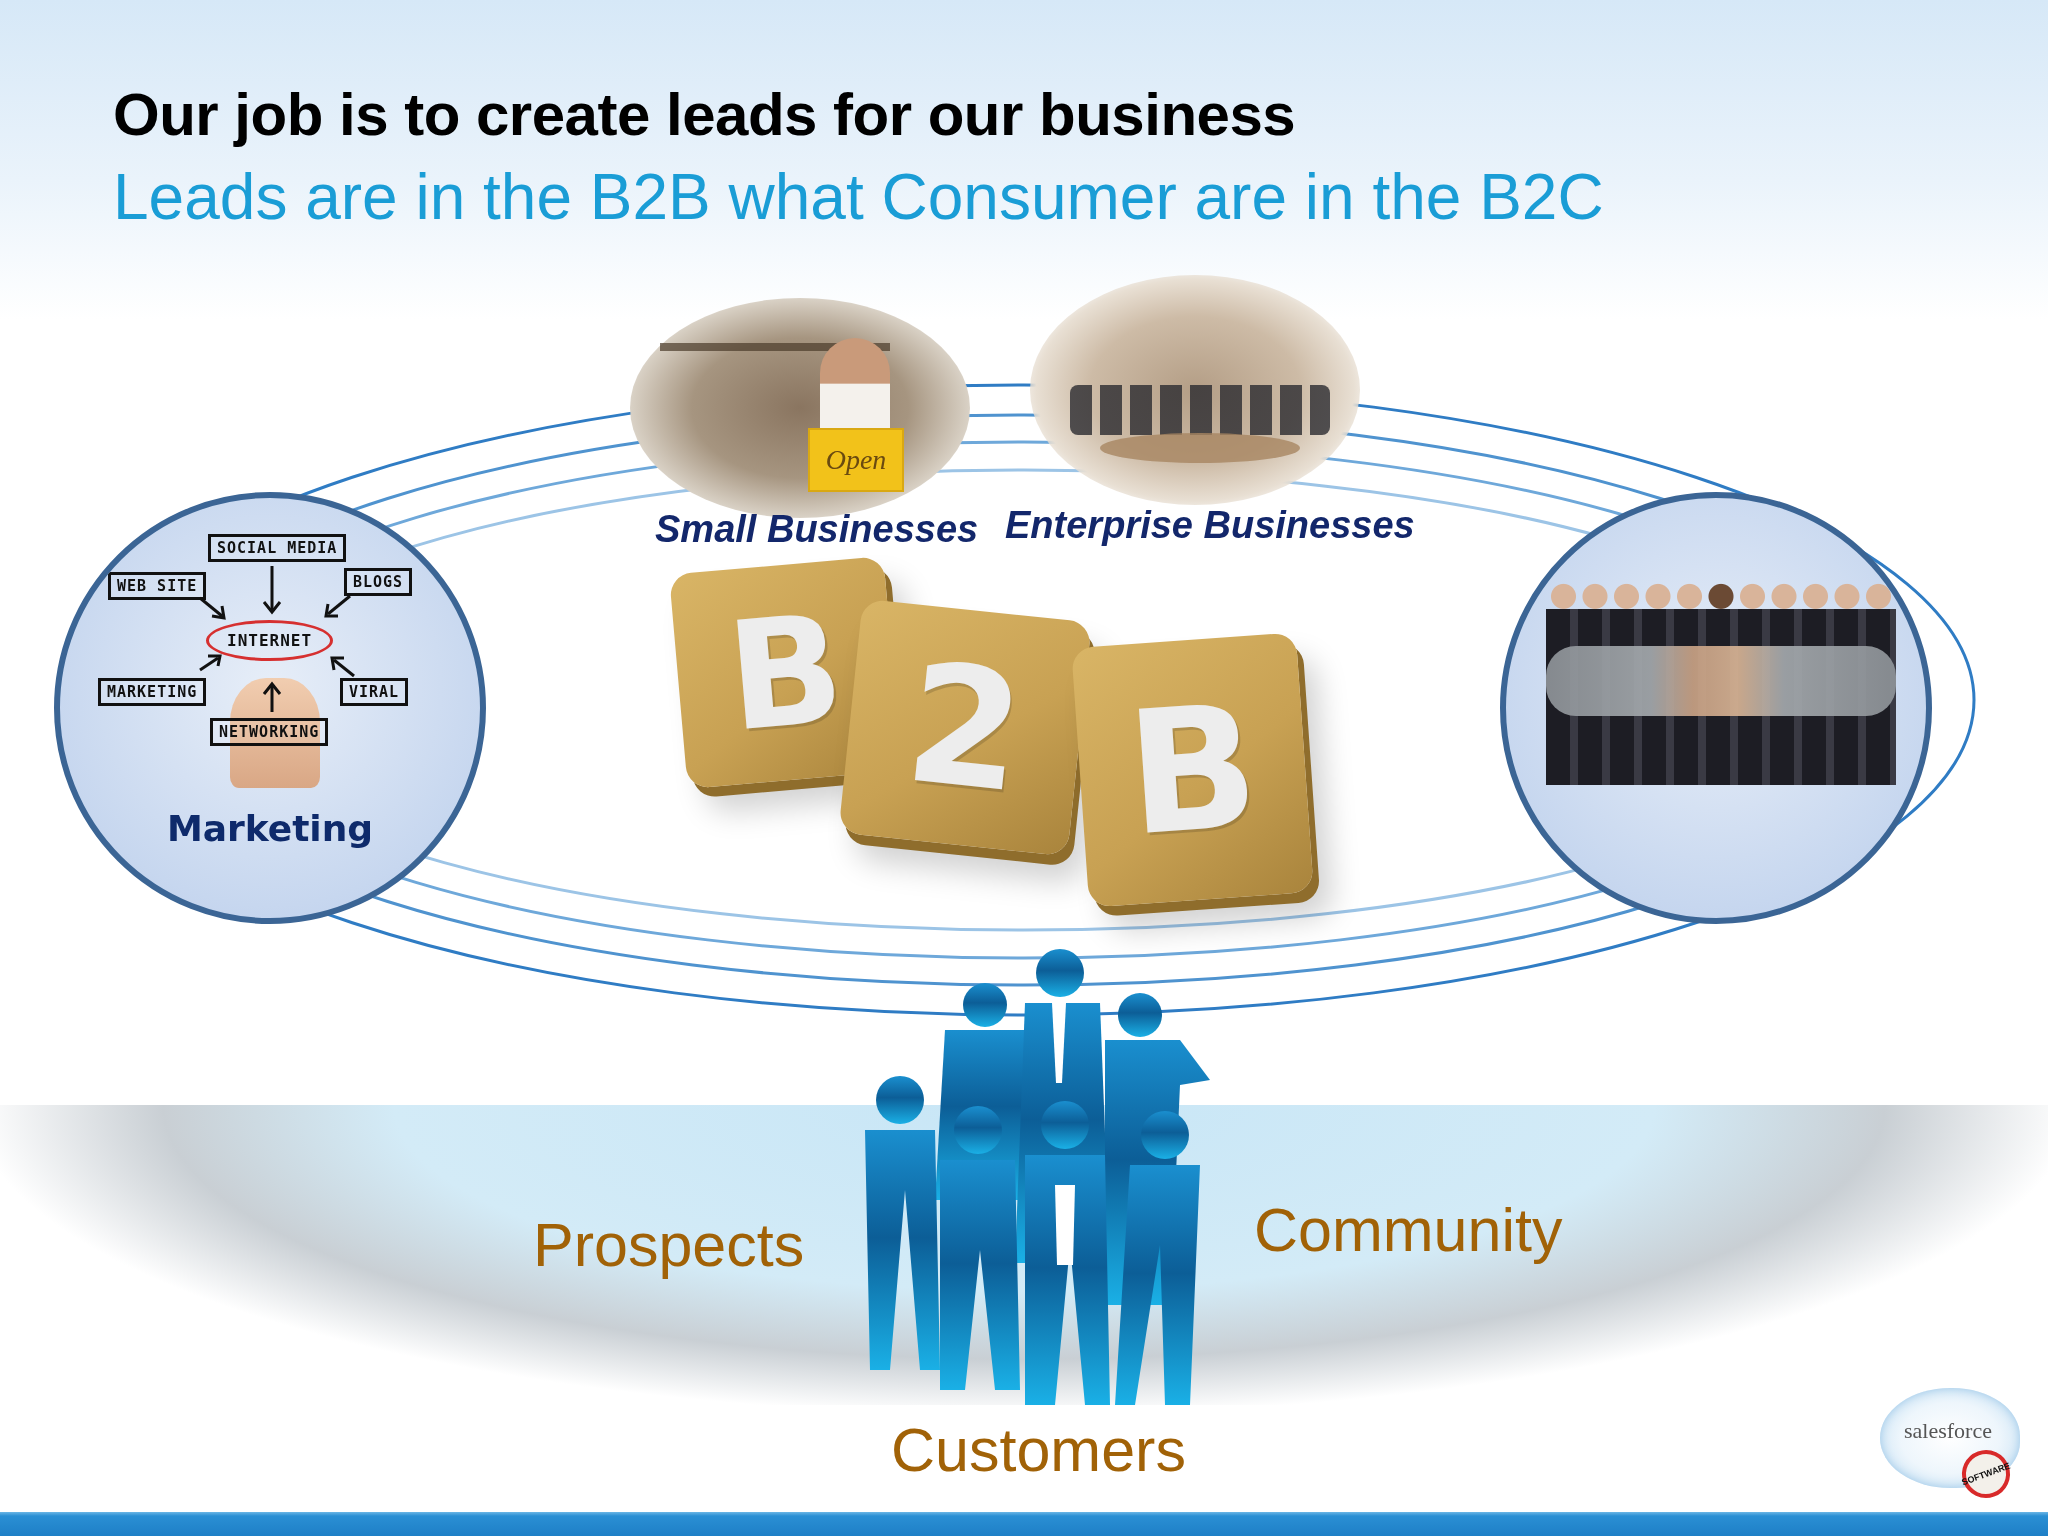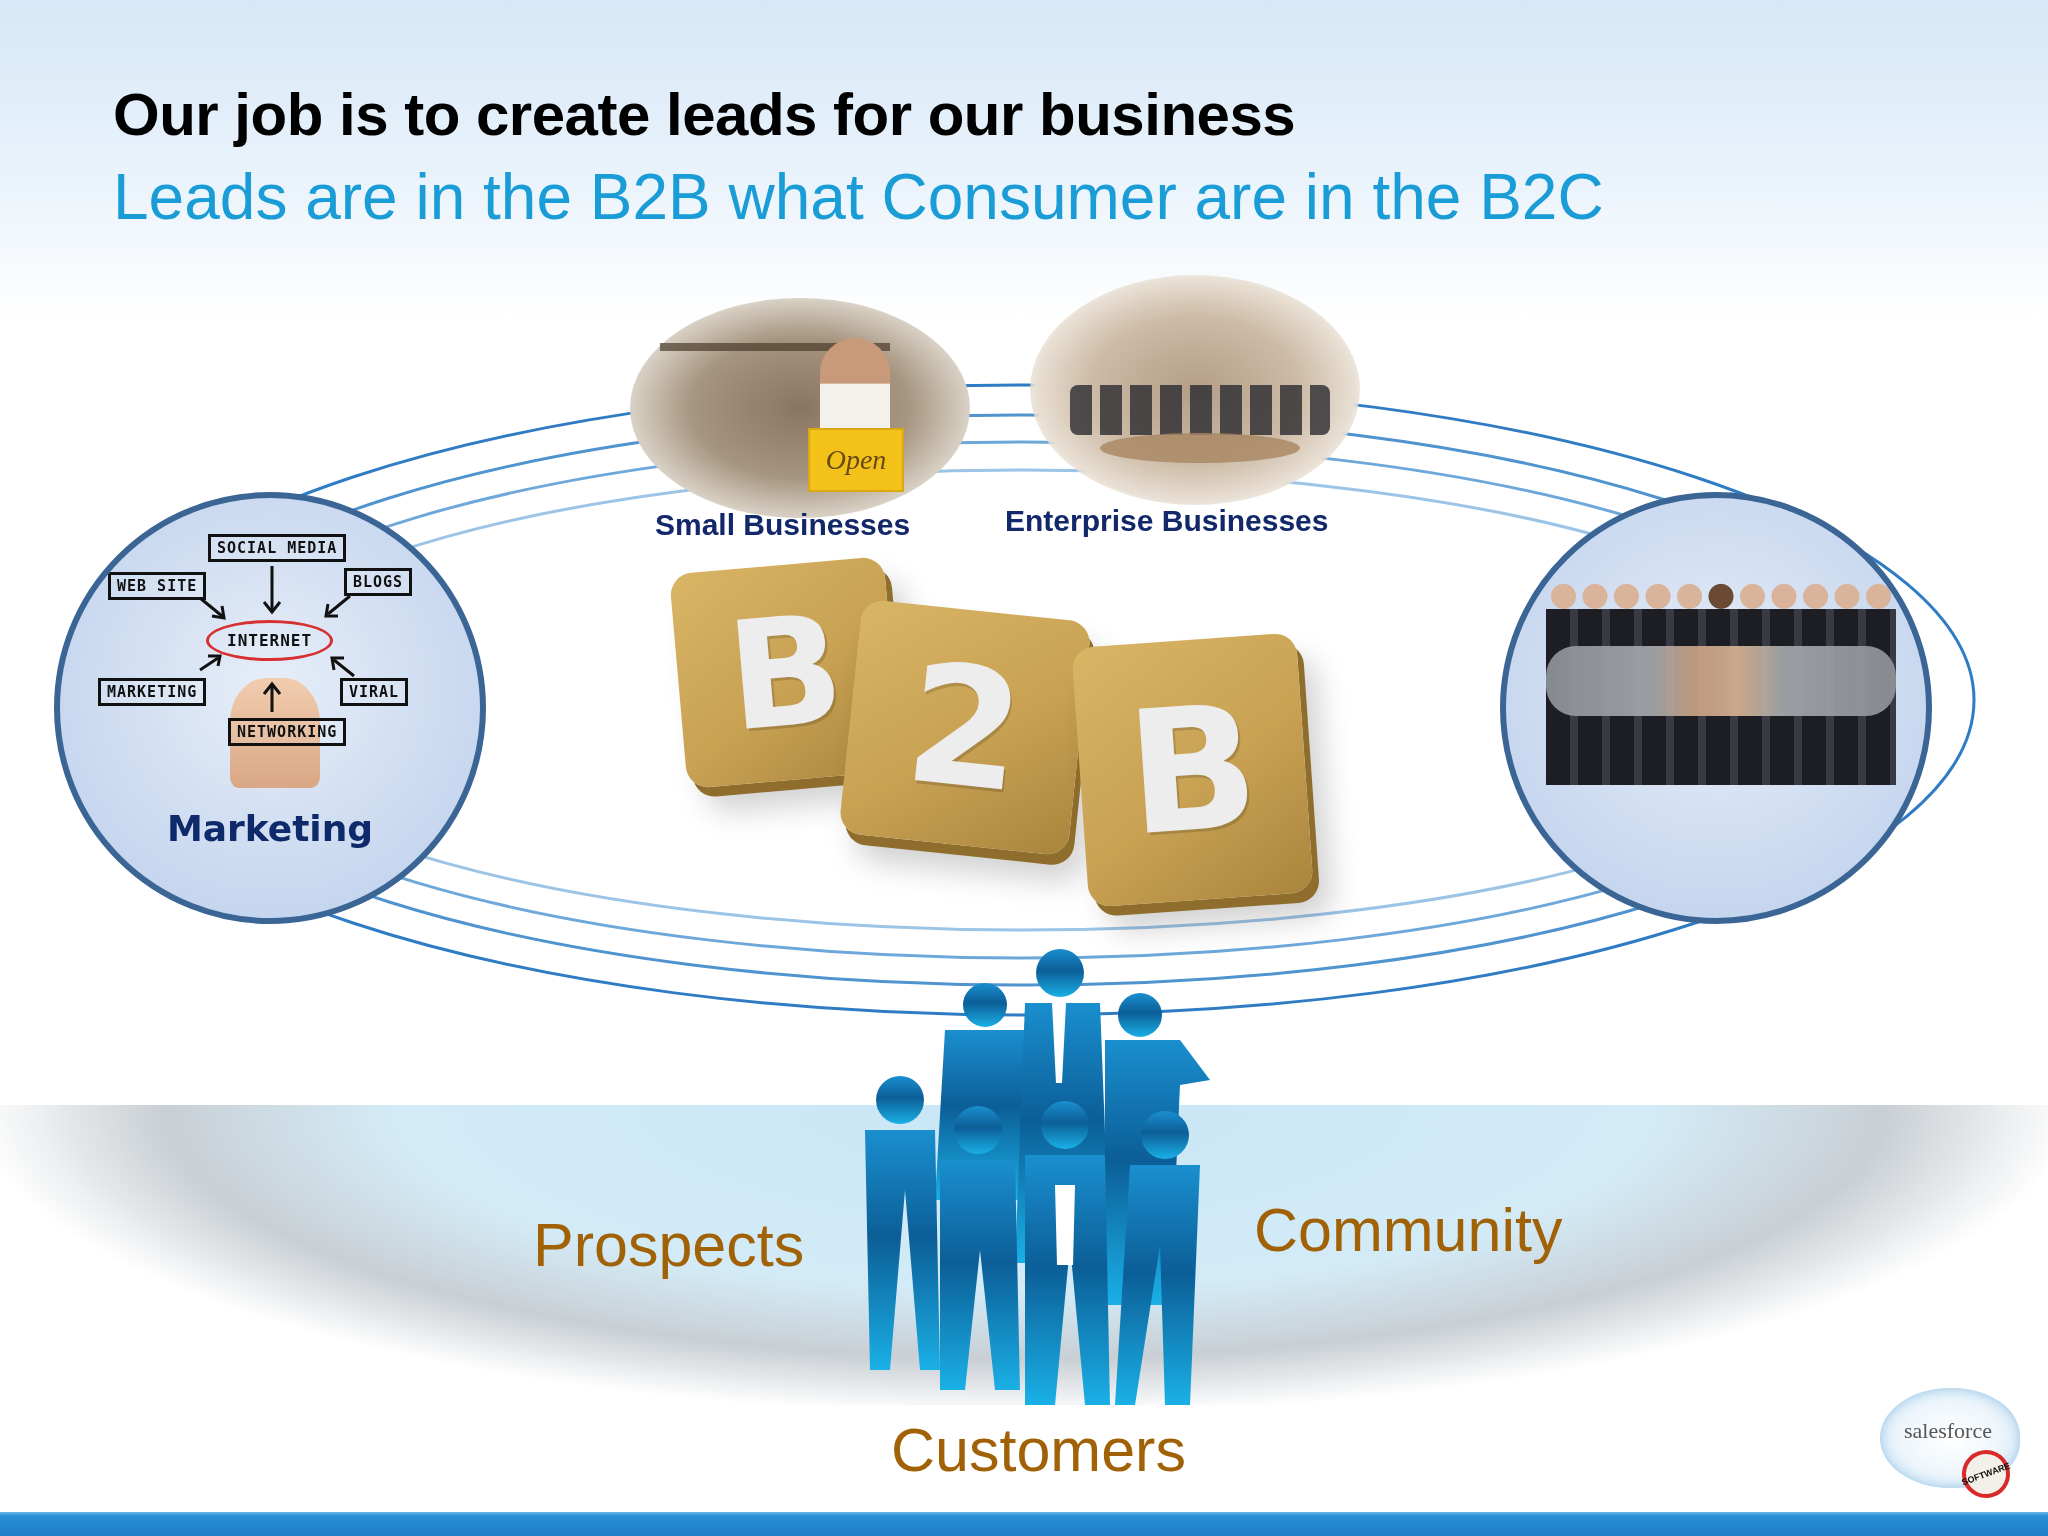--- a/index.html
+++ b/index.html
@@ -47,21 +47,21 @@
     color: #111; padding: 8px 18px; letter-spacing: 1px;
   }
   .hand {
     position: absolute; background: linear-gradient(to bottom, #f1cdb0, #d9a785);
     border-radius: 40% 40% 10% 10%;
   }
   .photo {
     position: absolute; border-radius: 50%;
   }
   .biz-label {
-    position: absolute; font-weight: bold; color: #13276b; font-size: 30px; white-space: nowrap;
+    position: absolute; font-weight: bold; color: #13276b; font-size: 38px; white-space: nowrap; font-style: italic;
   }
   .tile {
     position: absolute; border-radius: 22px;
     background: linear-gradient(145deg, #d9b566 0%, #c8a153 55%, #a9843c 100%);
     box-shadow: 6px 10px 0 #8f6d2c, 18px 26px 30px rgba(0,0,0,0.18);
   }
   .tile span {
     position: absolute; left: 0; top: 0; width: 100%; height: 100%;
     display: flex; align-items: center; justify-content: center;
     font-family: "DejaVu Sans", sans-serif; font-weight: bold; color: #ededed;
@@ -128,21 +128,21 @@
   <div class="biz-label" style="left:1005px; top:504px;">Enterprise Businesses</div>
 
   <div class="circle" style="left:54px; top:492px; width:420px; height:420px;">
     <div class="hand-box" style="left:148px; top:36px;">SOCIAL MEDIA</div>
     <div class="hand-box" style="left:48px; top:74px;">WEB SITE</div>
     <div class="hand-box" style="left:284px; top:70px;">BLOGS</div>
     <div class="internet" style="left:146px; top:122px;">INTERNET</div>
     <div class="hand-box" style="left:38px; top:180px;">MARKETING</div>
     <div class="hand-box" style="left:280px; top:180px;">VIRAL</div>
     <div class="hand" style="left:170px; top:180px; width:90px; height:110px;"></div>
-    <div class="hand-box" style="left:168px; top:220px;">NETWORKING</div>
+    <div class="hand-box" style="left:150px; top:220px;">NETWORKING</div>
     <svg width="420" height="420" style="position:absolute; left:0; top:0;">
       <g stroke="#111" stroke-width="3" fill="none">
         <line x1="212" y1="68" x2="212" y2="112"></line>
           <polyline points="204,104 212,114 220,104"></polyline>
         <line x1="140" y1="100" x2="162" y2="118"></line>
           <polyline points="152,118 164,120 162,108"></polyline>
         <line x1="290" y1="98" x2="268" y2="116"></line>
           <polyline points="268,106 266,118 278,118"></polyline>
         <line x1="140" y1="172" x2="158" y2="160"></line>
           <polyline points="148,158 160,158 158,168"></polyline>

